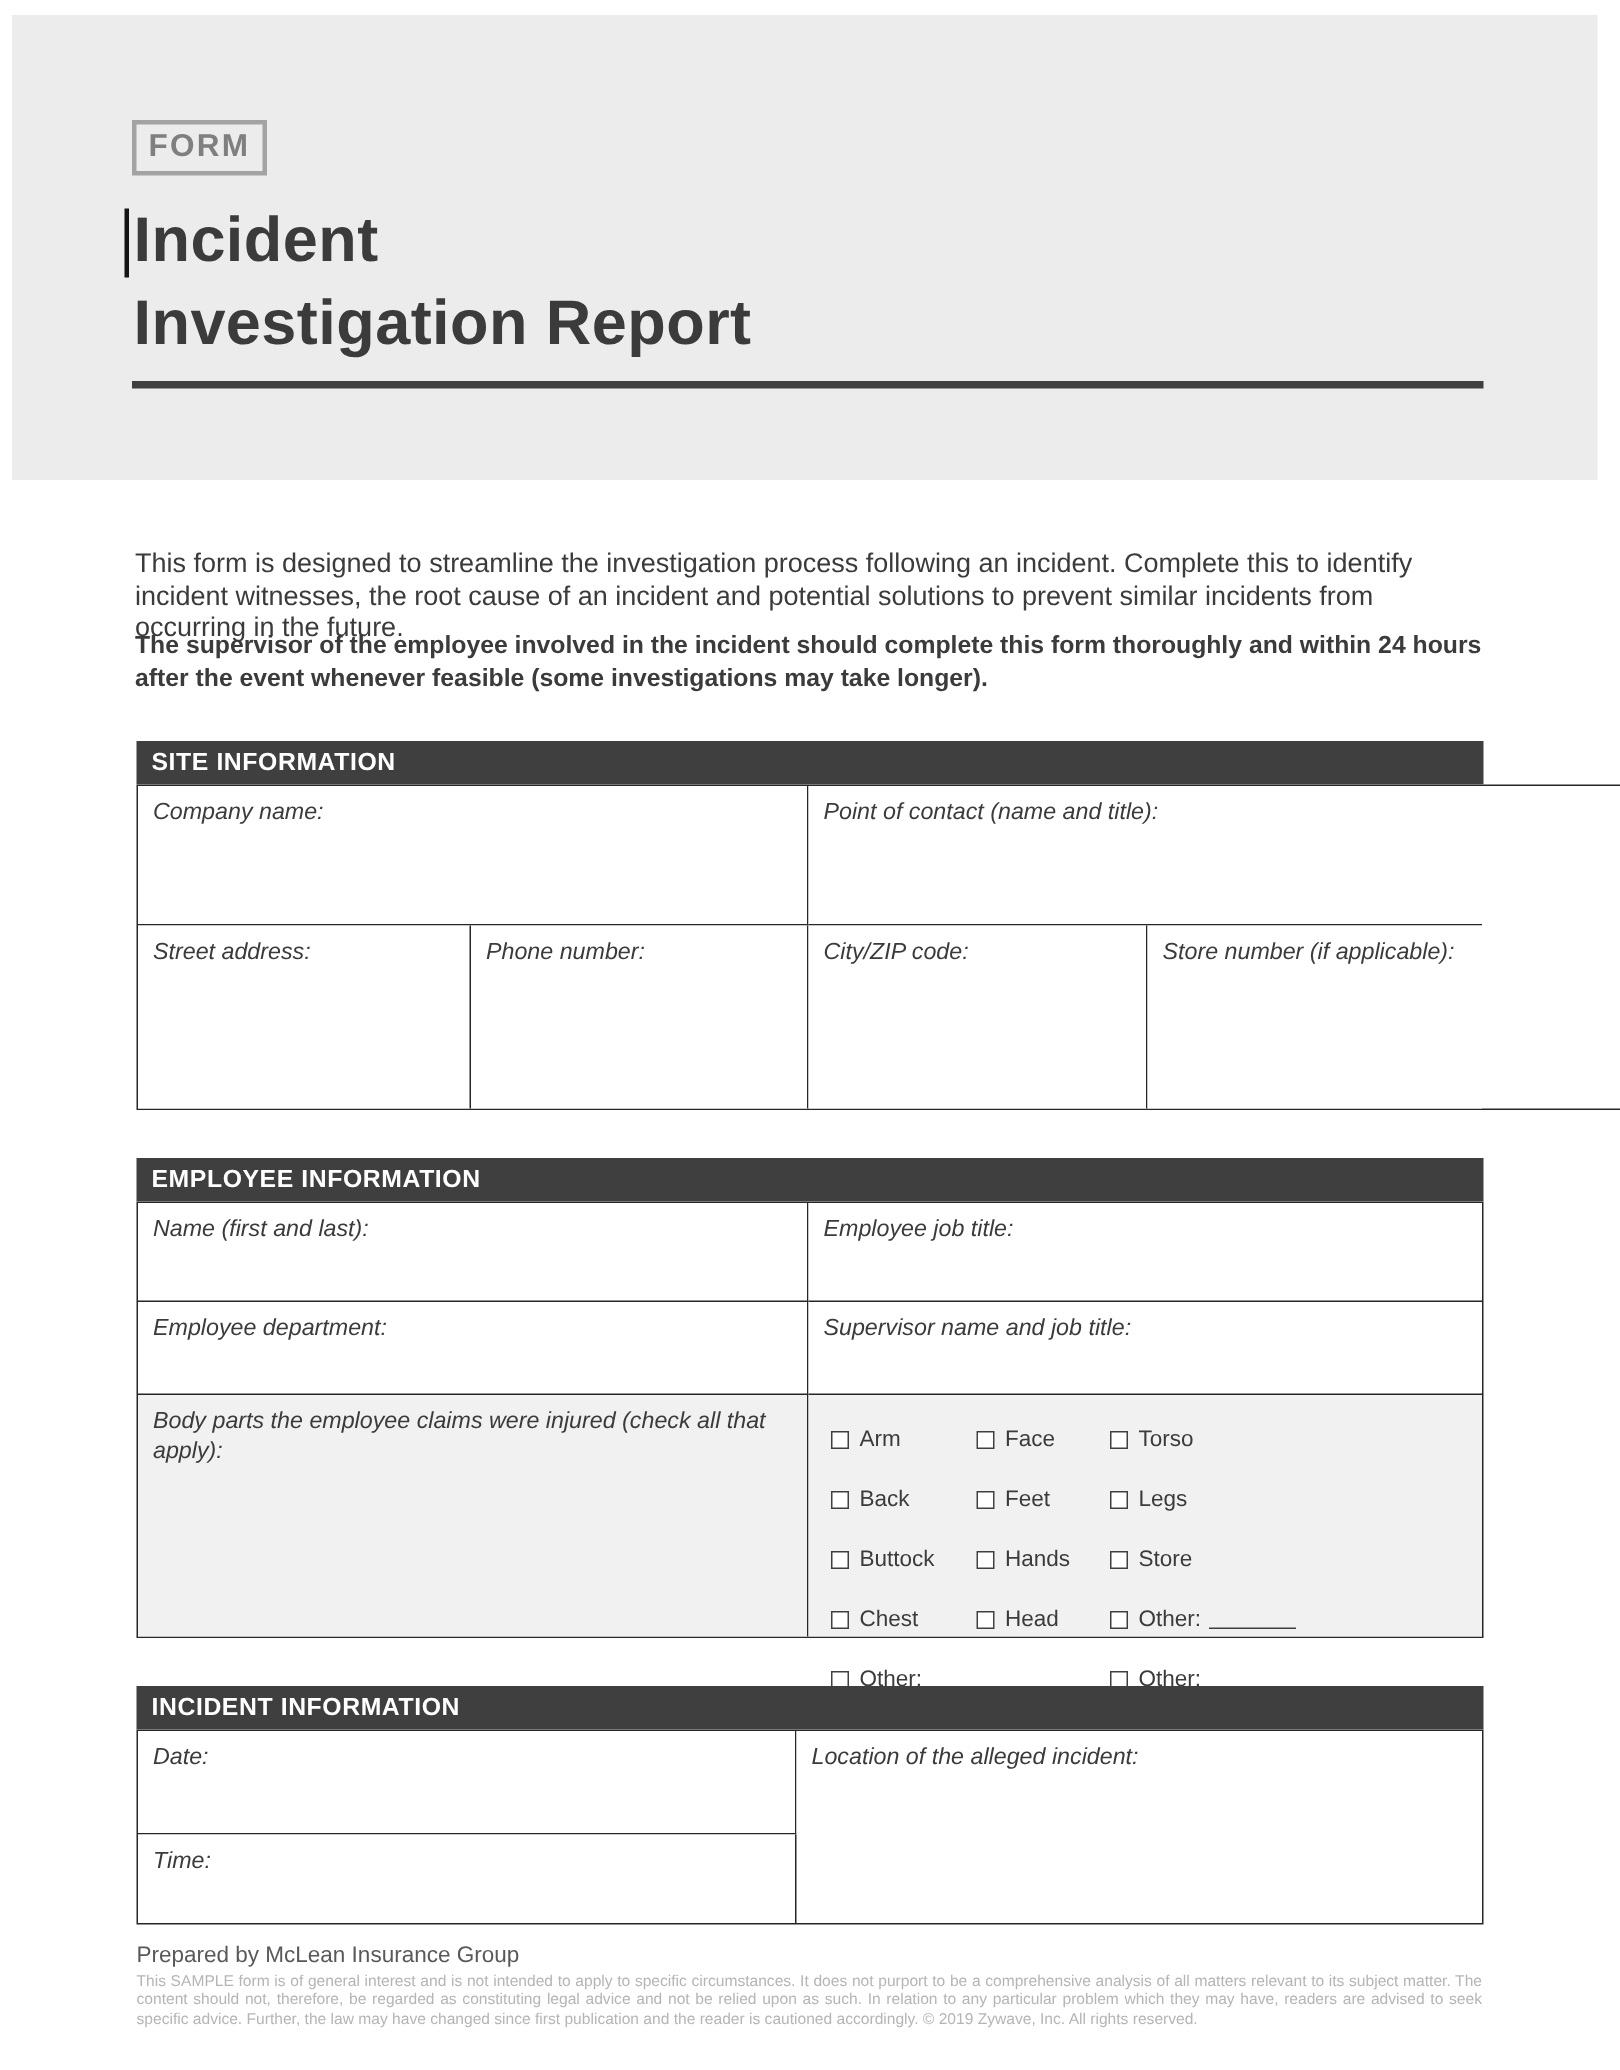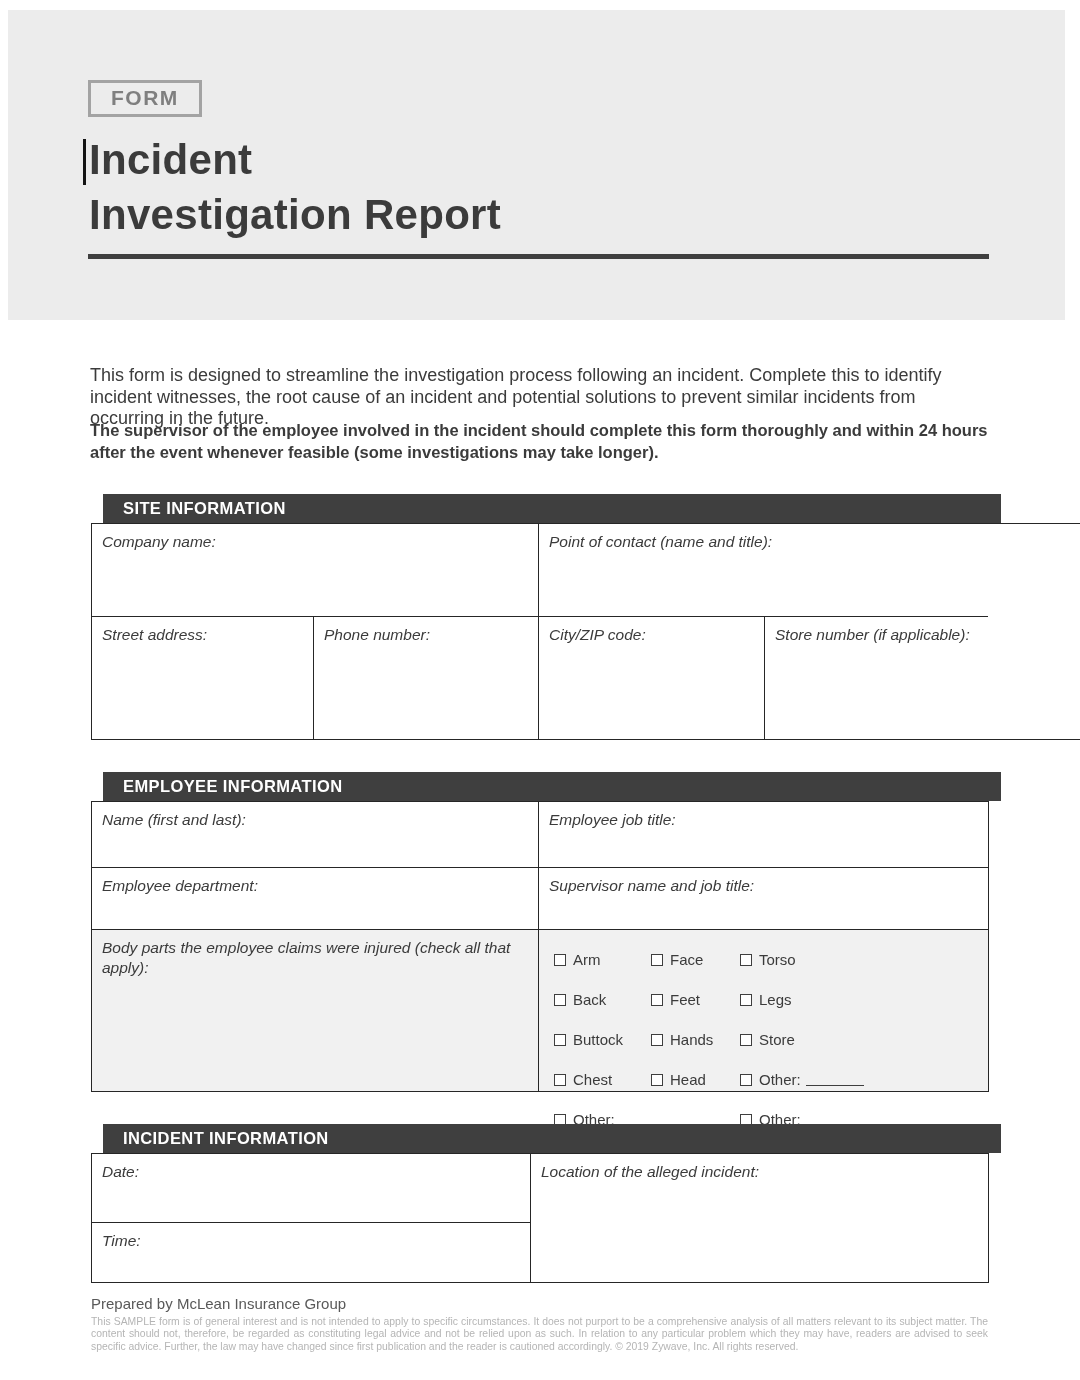--- a/index.html
+++ b/index.html
@@ -4,33 +4,33 @@
 <style>
   * { margin:0; padding:0; box-sizing:border-box; }
   html,body { background:#ffffff; }
   #page {
     position:relative; width:1080px; height:1380px; background:#ffffff;
     font-family:"Liberation Sans", sans-serif; color:#3b3b3b; overflow:hidden;
   }
   .band { position:absolute; left:8px; top:10px; width:1057px; height:310px; background:#ececec; }
   .badge {
     position:absolute; left:88px; top:80px; border:3px solid #a3a3a3; color:#7f7f7f;
-    font-weight:bold; font-size:21px; letter-spacing:1.5px; padding:3px 20px 4px;
+    font-weight:bold; font-size:21px; letter-spacing:1.5px; padding:3px 8px 4px;
   }
   .cursor { position:absolute; left:83px; top:139px; width:3px; height:46px; background:#141414; }
   .title {
     position:absolute; left:89px; top:132px; font-size:42px; font-weight:bold;
     color:#3b3b3b; line-height:55px; letter-spacing:0.3px;
   }
   .rule { position:absolute; left:88px; top:254px; width:901px; height:5px; background:#3f3f3f; }
   .intro { position:absolute; left:90px; top:345px; width:900px; font-size:18px; line-height:21.5px;margin-top:20px; }
   .instruction { position:absolute; left:90px; top:420px; width:900px; font-size:16.5px; line-height:21.5px; font-weight:bold; }
   .sec-bar {
-    position:absolute; left:103px; width:898px; height:29px; background:#3f3f3f; color:#ffffff;
-    font-weight:bold; font-size:16.5px; display:flex; align-items:center; padding-left:20px; letter-spacing:0.4px;
+    position:absolute; left:91px; width:898px; height:29px; background:#3f3f3f; color:#ffffff;
+    font-weight:bold; font-size:16.5px; display:flex; align-items:center; padding-left:10px; letter-spacing:0.4px;
   }
   #site-bar { top:494px; }
   #employee-bar { top:772px; }
   #incident-bar { top:1124px; }
   .grid-table { position:absolute; left:91px; border:1px solid #262626; display:grid; background:#ffffff; }
   .cell { border-right:1px solid #262626; border-bottom:1px solid #262626; padding:8px 10px; background:#ffffff; }
   .cell.no-r { border-right:none; }
   .cell.no-b { border-bottom:none; }
   .cell.shade { background:#f1f1f1; }
   .label { font-style:italic; font-size:15.5px; color:#3b3b3b; line-height:20px; display:block; }

